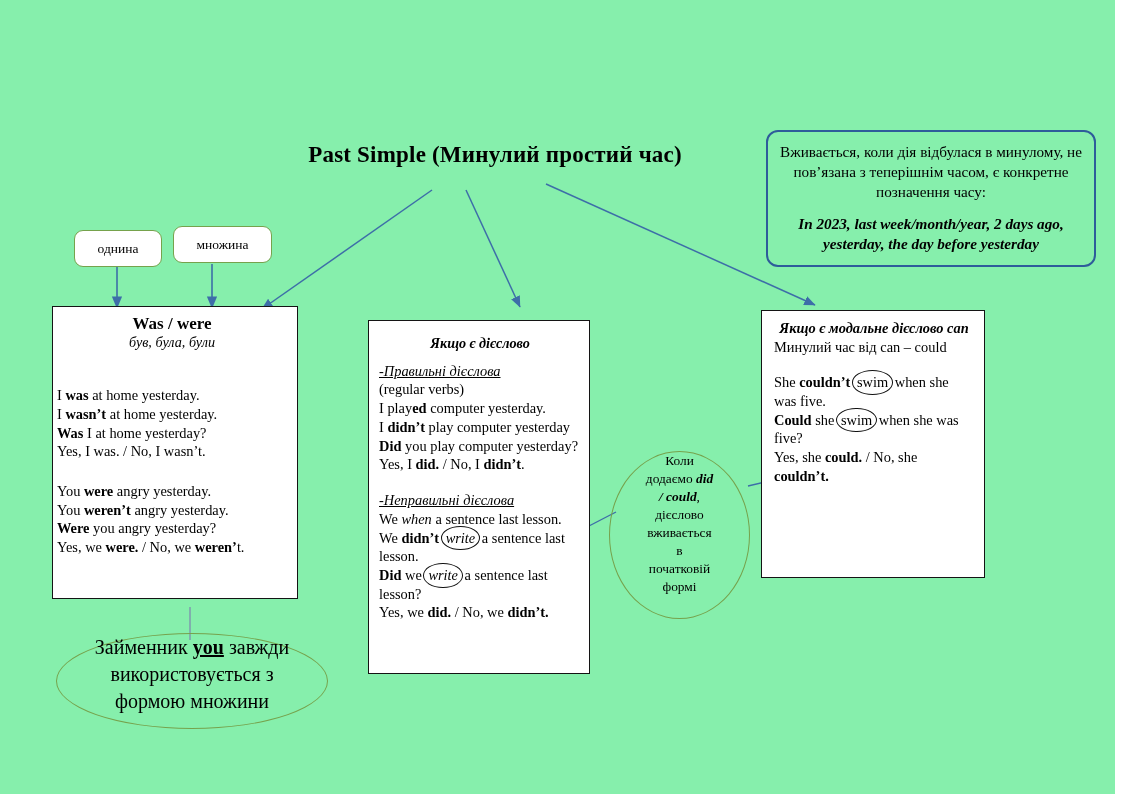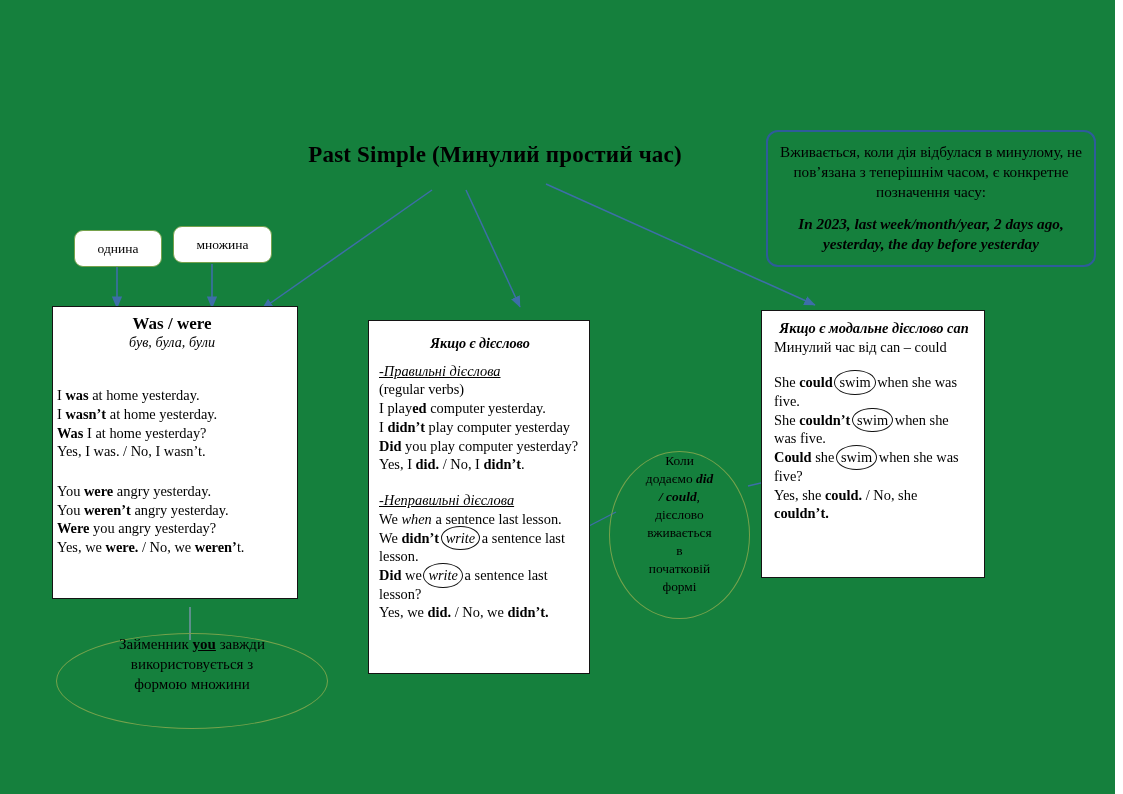--- a/index.html
+++ b/index.html
@@ -4,21 +4,21 @@
 <style>
   html, body {
     margin: 0;
     padding: 0;
     background: #ffffff;
   }
   #canvas {
     position: relative;
     width: 1115px;
     height: 794px;
-    background: #15803d;
+    background: #86efac;
     font-family: "Liberation Serif", "DejaVu Serif", serif;
     overflow: hidden;
   }
   #arrow-layer {
     position: absolute;
     left: 0; top: 0;
     width: 1123px;
     height: 794px;
     pointer-events: none;
   }
@@ -159,21 +159,21 @@
     border: 1.6px solid #76a24c;
     border-radius: 50%;
     background: transparent;
     display: flex;
     justify-content: center;
     text-align: center;
     color: #000000;
   }
   #ellipse-you {
     left: 56px; top: 633px; width: 272px; height: 96px;
-    font-size: 15px; line-height: 1.34;
+    font-size: 20px; line-height: 1.34;
   }
   #ellipse-you u { text-decoration: underline; font-weight: bold; }
   #ellipse-did {
     left: 609px; top: 451px; width: 141px; height: 168px;
     font-size: 13.4px; line-height: 1.34;
   }
   #ellipse-did .inner { padding: 0 14px; }
 </style>
 </head>
 <body>
@@ -255,21 +255,20 @@
     <div class="body-line">We <i>when</i> a sentence last lesson.</div>
     <div class="body-line">We <b>didn’t</b> <span class="circled">write</span> a sentence last lesson.</div>
     <div class="body-line"><b>Did</b> we <span class="circled">write</span> a sentence last lesson?</div>
     <div class="body-line">Yes, we <b>did.</b> / No, we <b>didn’t.</b></div>
   </div>
 
   <div class="main-box" id="box-modal">
     <div class="box-head-left">Якщо є модальне дієслово can</div>
     <div class="body-line">Минулий час від can – could</div>
     <div class="spacer-md"></div>
-    <div class="body-line">She <b>could</b> <span class="circled upright">swim</span> when she was five.</div>
     <div class="body-line">She <b>couldn’t</b> <span class="circled upright">swim</span> when she was five.</div>
     <div class="body-line"><b>Could</b> she <span class="circled upright">swim</span> when she was five?</div>
     <div class="body-line">Yes, she <b>could.</b> / No, she <b>couldn’t.</b></div>
   </div>
 
   <div class="green-ellipse" id="ellipse-you">
     <div class="inner">
       <span>Займенник </span><u>you</u><span> завжди</span><br>
       <span>використовується з</span><br>
       <span>формою множини</span>

